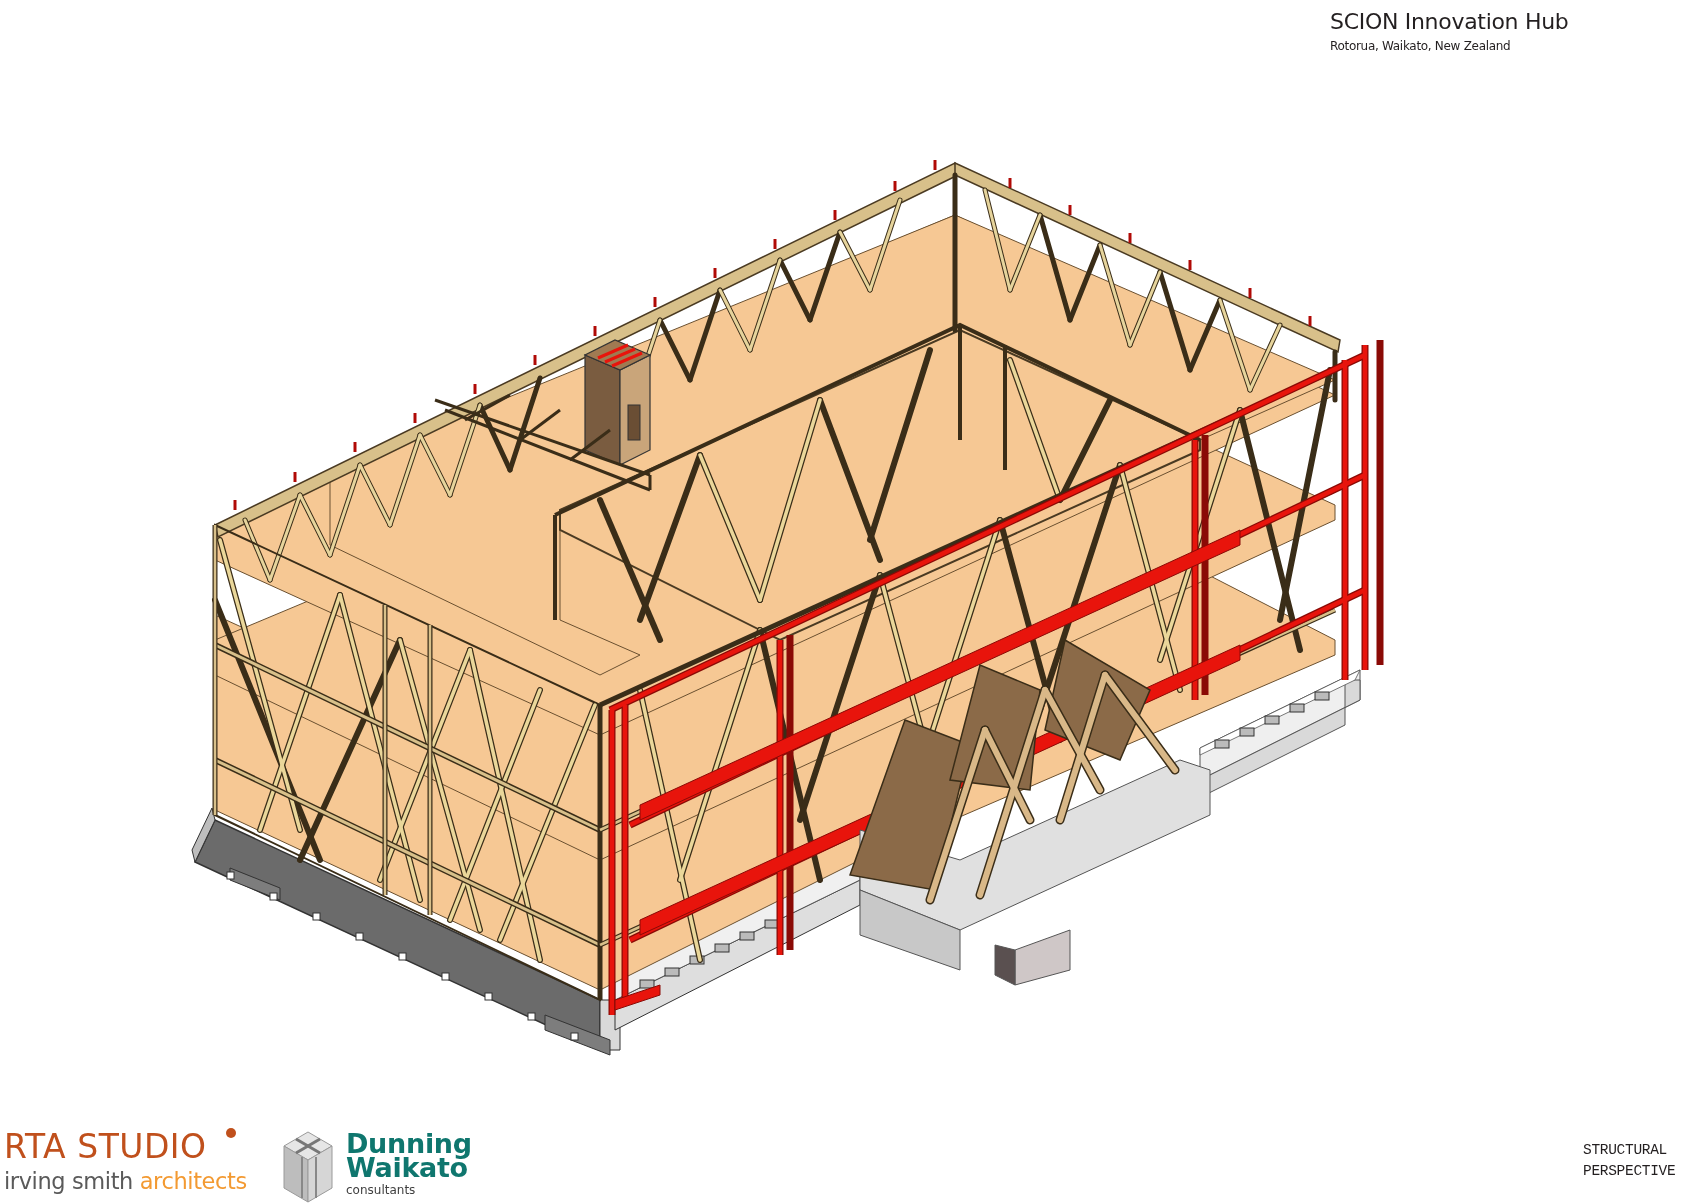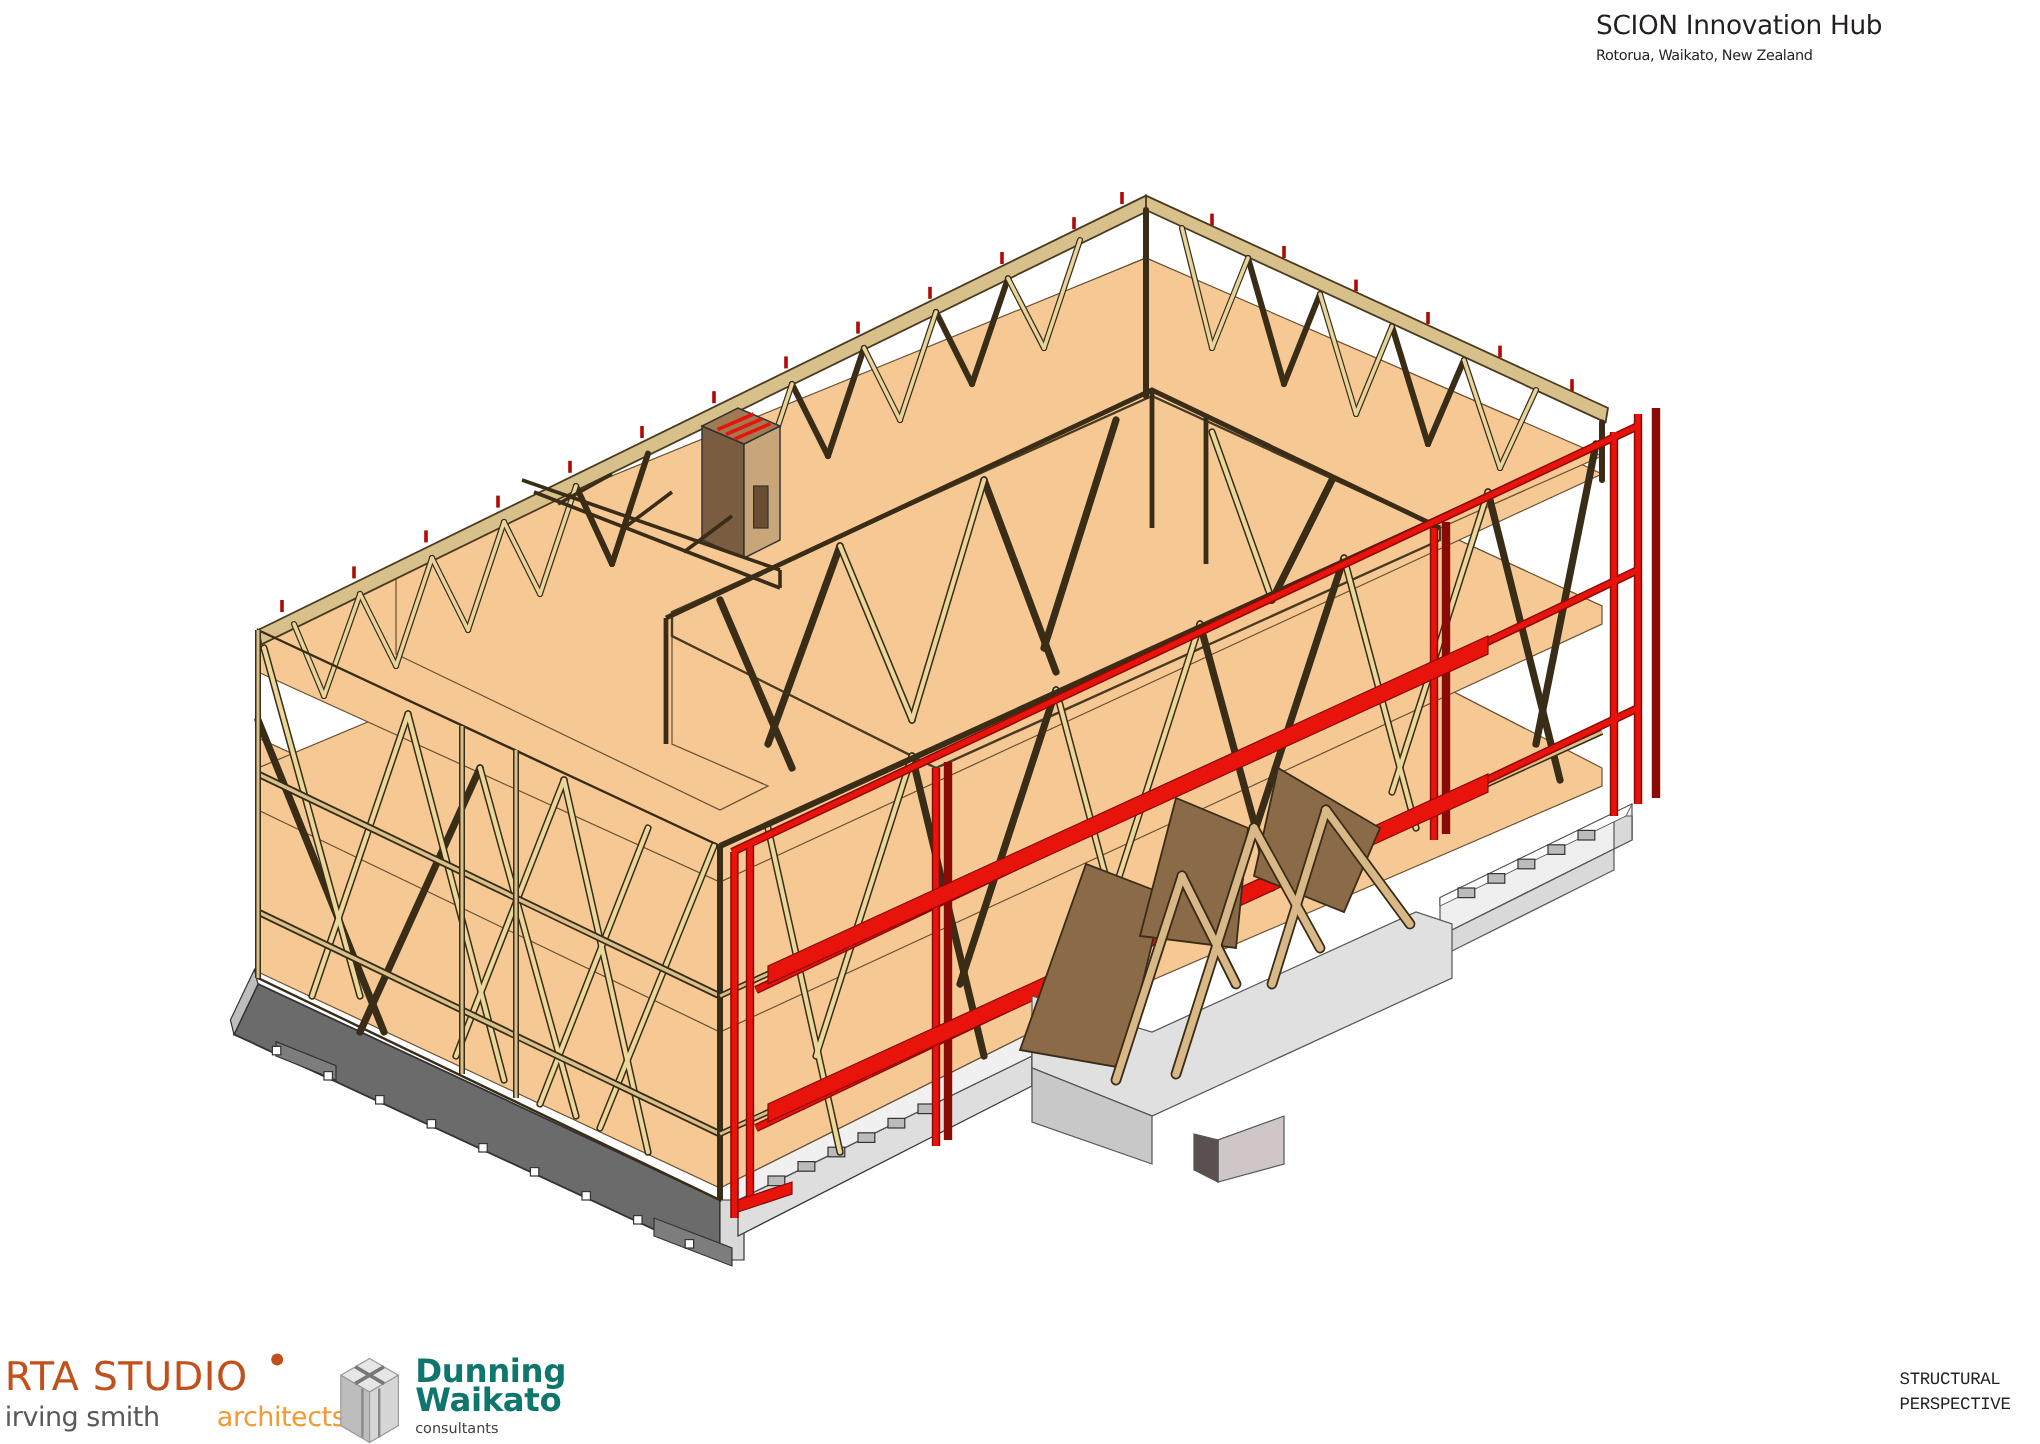--- a/index.html
+++ b/index.html
@@ -5,21 +5,21 @@
   html, body { margin:0; padding:0; background:#ffffff; }
   body { width:1700px; height:1203px; position:relative; overflow:hidden; font-family:"Liberation Sans", sans-serif; }
   .title-block { position:absolute; left:1330px; top:8px; color:#231f20; }
   .title { font-family:"DejaVu Sans", sans-serif; font-weight:normal; font-size:22px; letter-spacing:-0.3px; line-height:28px; }
   .subtitle { font-family:"DejaVu Sans", sans-serif; font-size:12px; line-height:20px; letter-spacing:-0.3px; }
   .drawing { position:absolute; left:0; top:0; width:1700px; height:1203px; }
   .rta { position:absolute; left:4px; top:1128px; }
   .rta-name { font-family:"DejaVu Sans", sans-serif; font-size:33px; color:#c0501c; letter-spacing:0.5px; line-height:38px; position:relative; }
   .rta-dot { position:absolute; width:10px; height:10px; border-radius:50%; background:#c0501c; left:222px; top:0px; }
   .rta-sub { font-family:"DejaVu Sans", sans-serif; font-size:22.5px; color:#5a5a5a; line-height:30px; letter-spacing:-0.4px; }
-  .rta-sub .accent { color:#f39a32;margin-left:41px; }
+  .rta-sub .accent { color:#f39a32; }
   .dt { position:absolute; left:280px; top:1128px; display:flex; align-items:flex-start; }
   .dt-cube { width:56px; height:76px; }
   .dt-text { margin-left:10px; margin-top:4px; }
   .dt-line1, .dt-line2 { font-family:"DejaVu Sans", sans-serif; font-size:27px; font-weight:bold; color:#0f766e; line-height:24px; letter-spacing:-0.3px; }
   .dt-line3 { font-family:"DejaVu Sans", sans-serif; font-size:12px; color:#404040; line-height:20px; }
   .sheet-label { position:absolute; left:1583px; top:1140px; font-family:Liberation Mono, monospace; font-size:14.5px; color:#231f20; line-height:21px; letter-spacing:-0.3px; }
 </style>
 </head>
 <body>
 

